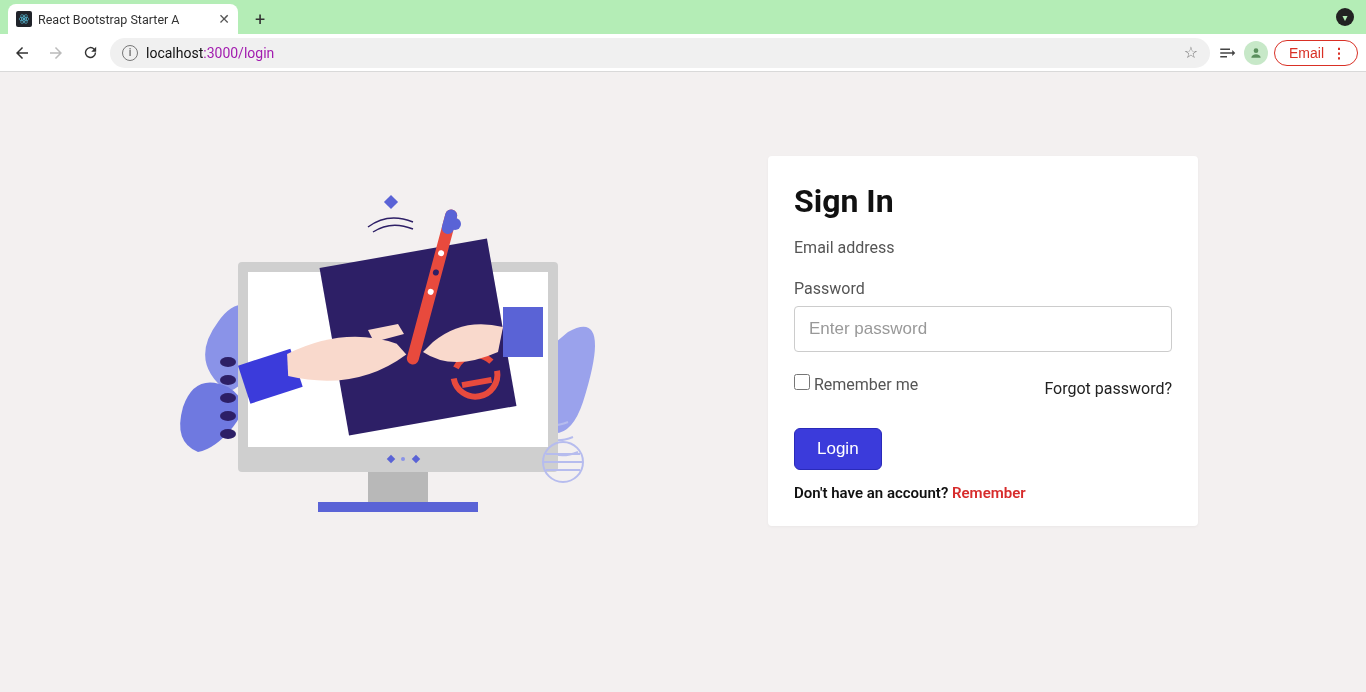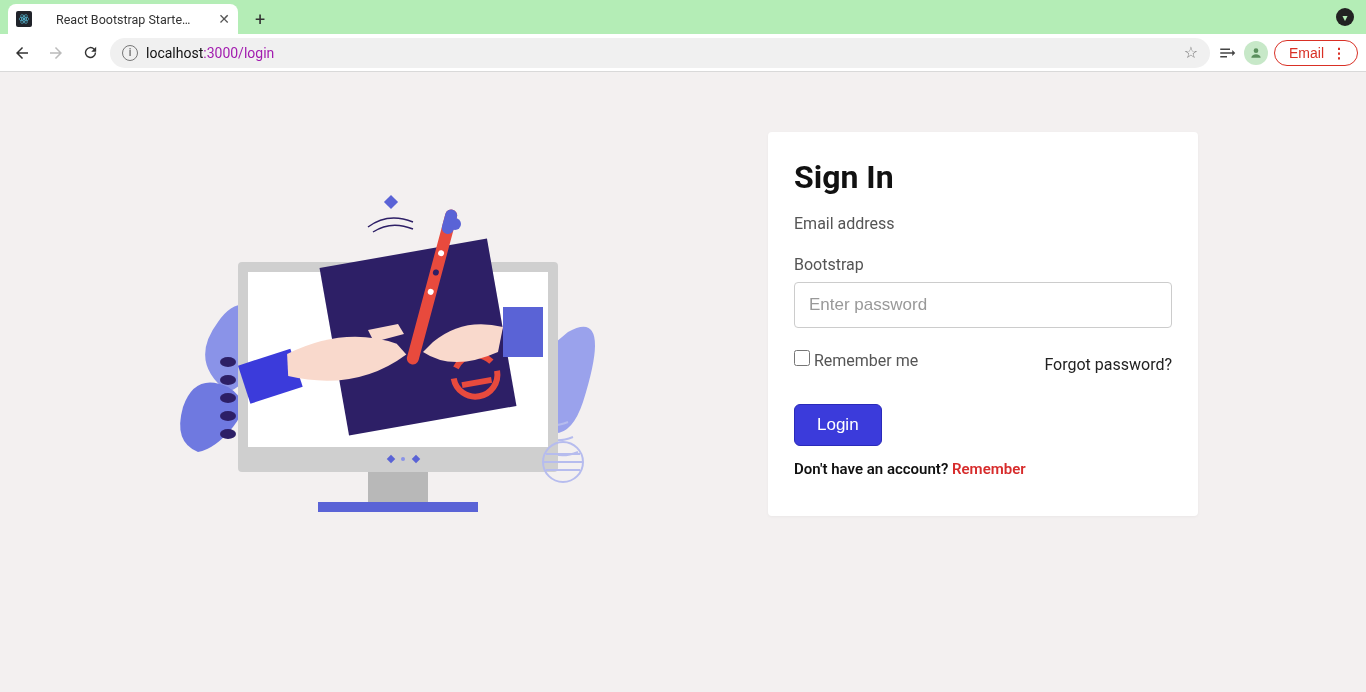--- a/index.html
+++ b/index.html
@@ -22,21 +22,21 @@
     background: #fff;
     height: 30px;
     width: 230px;
     margin-left: 8px;
     border-radius: 8px 8px 0 0;
     display: flex;
     align-items: center;
     padding: 8px 8px;
     font-size: 12.5px;
     color: #333;
-    gap: 24px;
+    gap: 6px;
     position: relative;
   }
   .tab .favicon {
     width: 16px; height: 16px; background: #20232a; border-radius: 2px;
     display:flex;align-items:center;justify-content:center;
   }
   .tab .favicon svg { width:12px;height:12px; }
   .tab .title { flex:1; white-space:nowrap; overflow:hidden; text-overflow:ellipsis; }
   .tab .close { font-size:14px; color:#555; cursor:pointer; }
   .new-tab {
@@ -95,22 +95,23 @@
     padding-top: 60px;
     gap: 140px;
   }
   .illustration {
     width: 460px; height: 380px; position:relative;
   }
   .card {
     background:#fff;
     width: 430px;
     border-radius: 4px;
-    padding: 26px 26px 38px 26px;
+    padding: 26px 26px 24px 26px;
     box-shadow: 0 1px 3px rgba(0,0,0,0.04);
+    margin-top: 24px;
   }
   .card h1 {
     font-size: 32px; font-weight:700; color:#111; margin-bottom:18px;
   }
   .card label {
     display:block; font-size:16px; color:#555; margin-bottom:8px;
   }
   .card input[type=text], .card input[type=password] {
     width:100%; height:46px; border:1px solid #ccc; border-radius:4px;
     padding:0 14px; font-size:17px; color:#333; background:#fff;
@@ -301,21 +302,21 @@
   </div>
 
   <div class="card">
     <h1>Sign In</h1>
 
     <div class="field">
       <label>Email address</label>
     </div>
 
     <div class="field">
-      <label>Bootstrap</label>
+      <label>Password</label>
       <input type="password" placeholder="Enter password" style="">
     </div>
 
     <div class="row-between">
       <label class="remember">
         <input type="checkbox" style="">
         <span>Remember me</span>
       </label>
       <span class="forgot">Forgot password?</span>
     </div>

